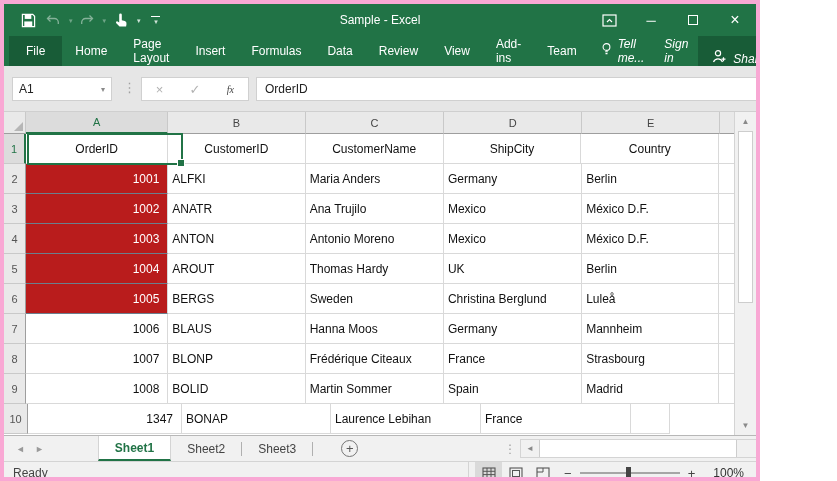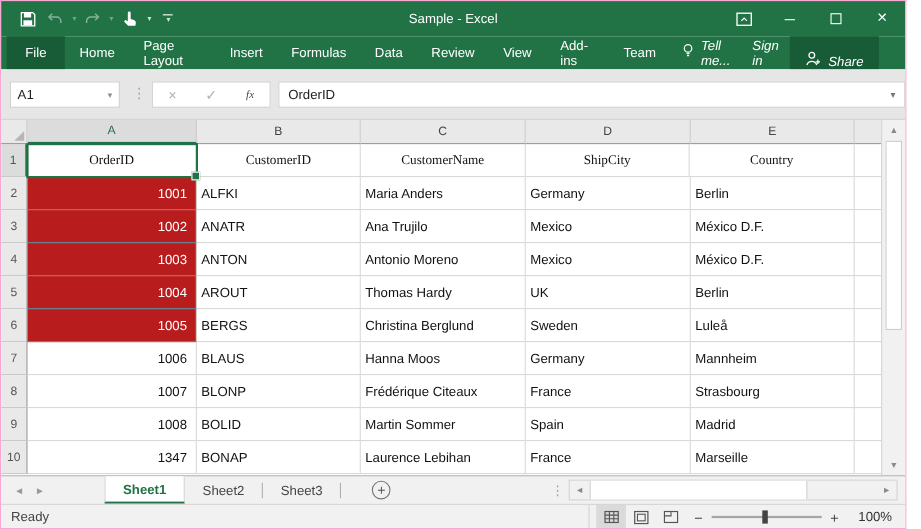--- a/index.html
+++ b/index.html
@@ -1,18 +1,18 @@
 <!DOCTYPE html>
 <html><head>
 <meta charset="utf-8">
 <style>
   * { margin:0; padding:0; box-sizing:border-box; }
   html,body { width:837px; height:481px; }
   body { font-family:"Liberation Sans", sans-serif; overflow:hidden; background:#fff; }
-  .window { position:relative; width:824px; height:481px; border:1px solid #f9a8d4; background:#fff; overflow:hidden; }
+  .window { position:relative; width:760px; height:481px; border:4px solid #f9a8d4; background:#fff; overflow:hidden; }
 
   
   .titlebar { position:absolute; left:0; top:0; width:100%; height:32px; background:#217346; display:flex; align-items:center; color:#fff; }
   .qat { display:flex; align-items:center; gap:4px; padding-left:14px; }
   .qat .btn { display:flex; align-items:center; padding:2px 3px; cursor:default; }
   .qat svg { display:block; }
   .caret { font-size:7px; color:#cfe3d8; margin-left:2px; line-height:1; }
   .dim { opacity:.45; }
   .qat-custom { display:flex; flex-direction:column; align-items:center; margin-left:6px; }
   .qat-custom .bar { width:9px; border-top:1px solid #fff; margin-bottom:1px; }
@@ -46,21 +46,21 @@
   .col-headers { display:flex; height:22px; background:#e9e9e9; }
   .corner { width:24px; border-right:1px solid #c9c9c9; border-bottom:1px solid #9e9e9e; background:#e9e9e9; position:relative; }
   .corner::after { content:''; position:absolute; right:2px; bottom:2px; border-left:9px solid transparent; border-bottom:9px solid #b6b6b6; }
   .col-h { display:flex; align-items:center; justify-content:center; font-size:11px; color:#444; border-right:1px solid #c9c9c9; border-bottom:1px solid #9e9e9e; background:#e9e9e9; }
   .col-h.sel { background:#dcdcdc; color:#217346; border-bottom:2px solid #217346; }
   .w-a{width:154px} .w-b{width:149px} .w-c{width:150px} .w-d{width:150px} .w-e{width:149px} .w-f{width:39px}
   .grid-row { display:flex; height:30px; }
   .rh { width:24px; background:#e9e9e9; border-right:1px solid #9e9e9e; border-bottom:1px solid #c9c9c9; display:flex; align-items:center; justify-content:center; font-size:11px; color:#555; }
   .rh.sel { background:#dcdcdc; color:#217346; border-right:2px solid #217346; }
   .cell { border-right:1px solid #d9d9d9; border-bottom:1px solid #d9d9d9; font-size:12px; color:#111; display:flex; align-items:center; padding:0 4px; overflow:hidden; white-space:nowrap; }
-  .hdr-row .cell { justify-content:center;font-family:Liberation Serif, serif; }
+  .hdr-row .cell { justify-content:center; }
   .cell.num { justify-content:flex-end; padding-right:8px; }
   .cell.dark { background:#b91c1c; color:#fff; border-bottom-color:#6b7f8e; }
   .sel-overlay { position:absolute; left:23px; top:21px; width:156px; height:32px; border:2px solid #217346; pointer-events:none; }
   .sel-overlay::after { content:''; position:absolute; right:-4px; bottom:-4px; width:6px; height:6px; background:#217346; border:1px solid #fff; }
 
   
   .vscroll { position:absolute; right:0; top:0; width:22px; height:323px; background:#f1f1f1; border-left:1px solid #d4d4d4; display:flex; flex-direction:column; align-items:center; }
   .vbtn { width:100%; height:19px; display:flex; align-items:center; justify-content:center; font-size:8px; color:#8a8a8a; }
   .vthumb { width:15px; height:172px; background:#fff; border:1px solid #cdcdcd; }
   .vtrack { flex:1; }
@@ -257,22 +257,22 @@
     <div class="cell w-c">Thomas Hardy</div>
     <div class="cell w-d">UK</div>
     <div class="cell w-e">Berlin</div>
     <div class="cell w-f"></div>
   </div>
 
   <div class="grid-row">
     <div class="rh">6</div>
     <div class="cell num w-a dark">1005</div>
     <div class="cell w-b">BERGS</div>
+    <div class="cell w-d">Sweden</div>
     <div class="cell w-c">Christina Berglund</div>
-    <div class="cell w-d">Sweden</div>
     <div class="cell w-e">Luleå</div>
     <div class="cell w-f"></div>
   </div>
 
   <div class="grid-row">
     <div class="rh">7</div>
     <div class="cell num w-a">1006</div>
     <div class="cell w-b">BLAUS</div>
     <div class="cell w-c">Hanna Moos</div>
     <div class="cell w-d">Germany</div>
@@ -299,21 +299,20 @@
     <div class="cell w-e">Madrid</div>
     <div class="cell w-f"></div>
   </div>
 
   <div class="grid-row">
     <div class="rh">10</div>
     <div class="cell num w-a">1347</div>
     <div class="cell w-b">BONAP</div>
     <div class="cell w-c">Laurence Lebihan</div>
     <div class="cell w-d">France</div>
-    <div class="cell w-e">Marseille</div>
     <div class="cell w-f"></div>
   </div>
 </div>
 
     <div class="sel-overlay"></div>
 
     <div class="vscroll">
       <span class="vbtn">▲</span>
       <span class="vthumb"></span>
       <span class="vtrack"></span>

